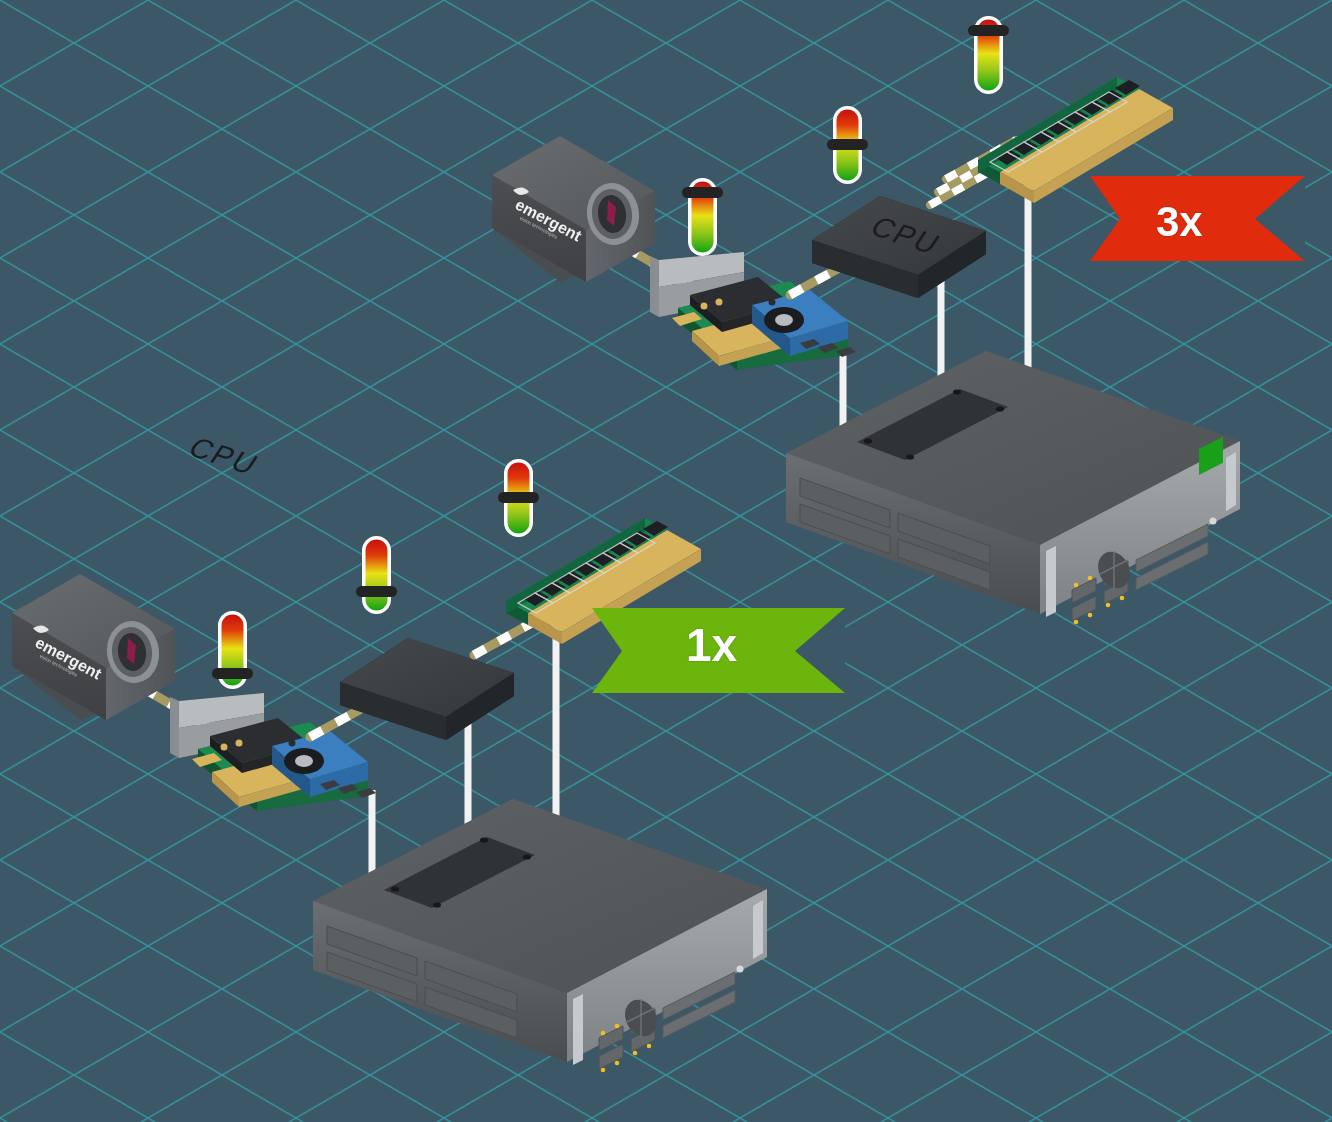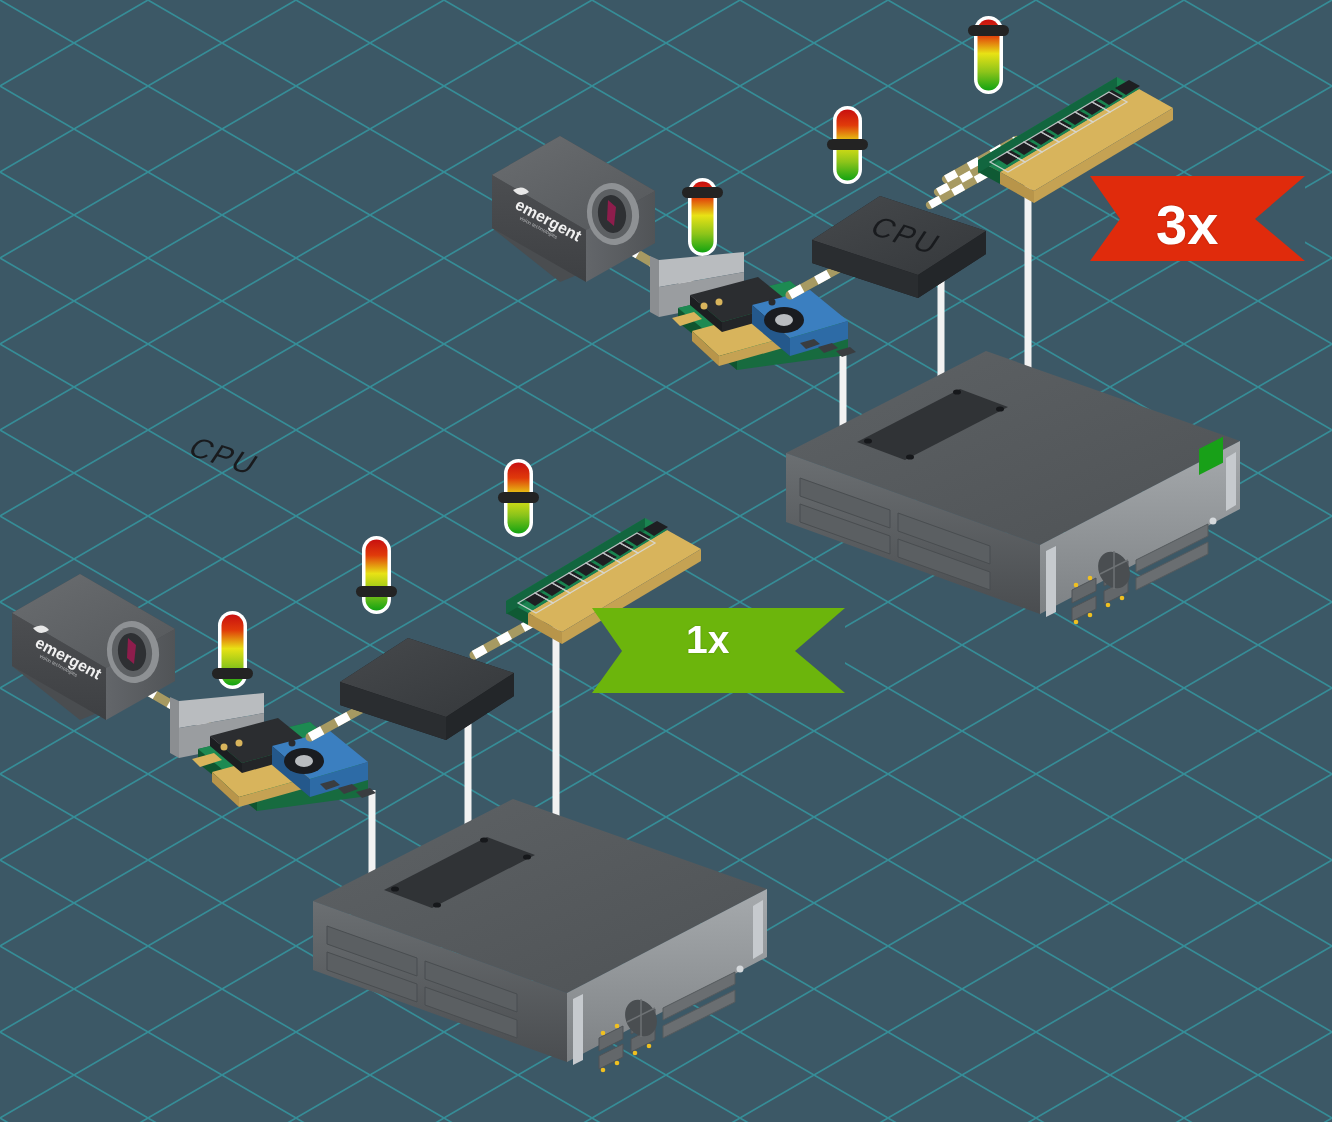--- a/index.html
+++ b/index.html
@@ -10,22 +10,22 @@
   }
   #stage{position:relative;width:1332px;height:1122px;overflow:hidden;}
   #bg{position:absolute;inset:0;}
   .layer{position:absolute;inset:0;}
   .banner-text{
     position:absolute;color:#ffffff;font-weight:bold;
     font-family:"Liberation Sans",sans-serif;
     text-shadow:0 0 2px rgba(0,0,0,.25);
     pointer-events:none;white-space:nowrap;
   }
-  #t3x{left:1156px;top:192px;font-size:56px;}
-  #t1x{left:686px;top:618px;font-size:39px;}
+  #t3x{left:1156px;top:198px;font-size:42px;}
+  #t1x{left:686px;top:618px;font-size:46px;}
 </style>
 </head>
 <body>
 
 <div id="stage">
 
 <svg id="bg" width="1332" height="1122" viewBox="0 0 1332 1122">
   <defs>
     <pattern id="isogrid" width="148" height="86" patternUnits="userSpaceOnUse">
       <rect width="148" height="86" fill="#3c5866"></rect>

